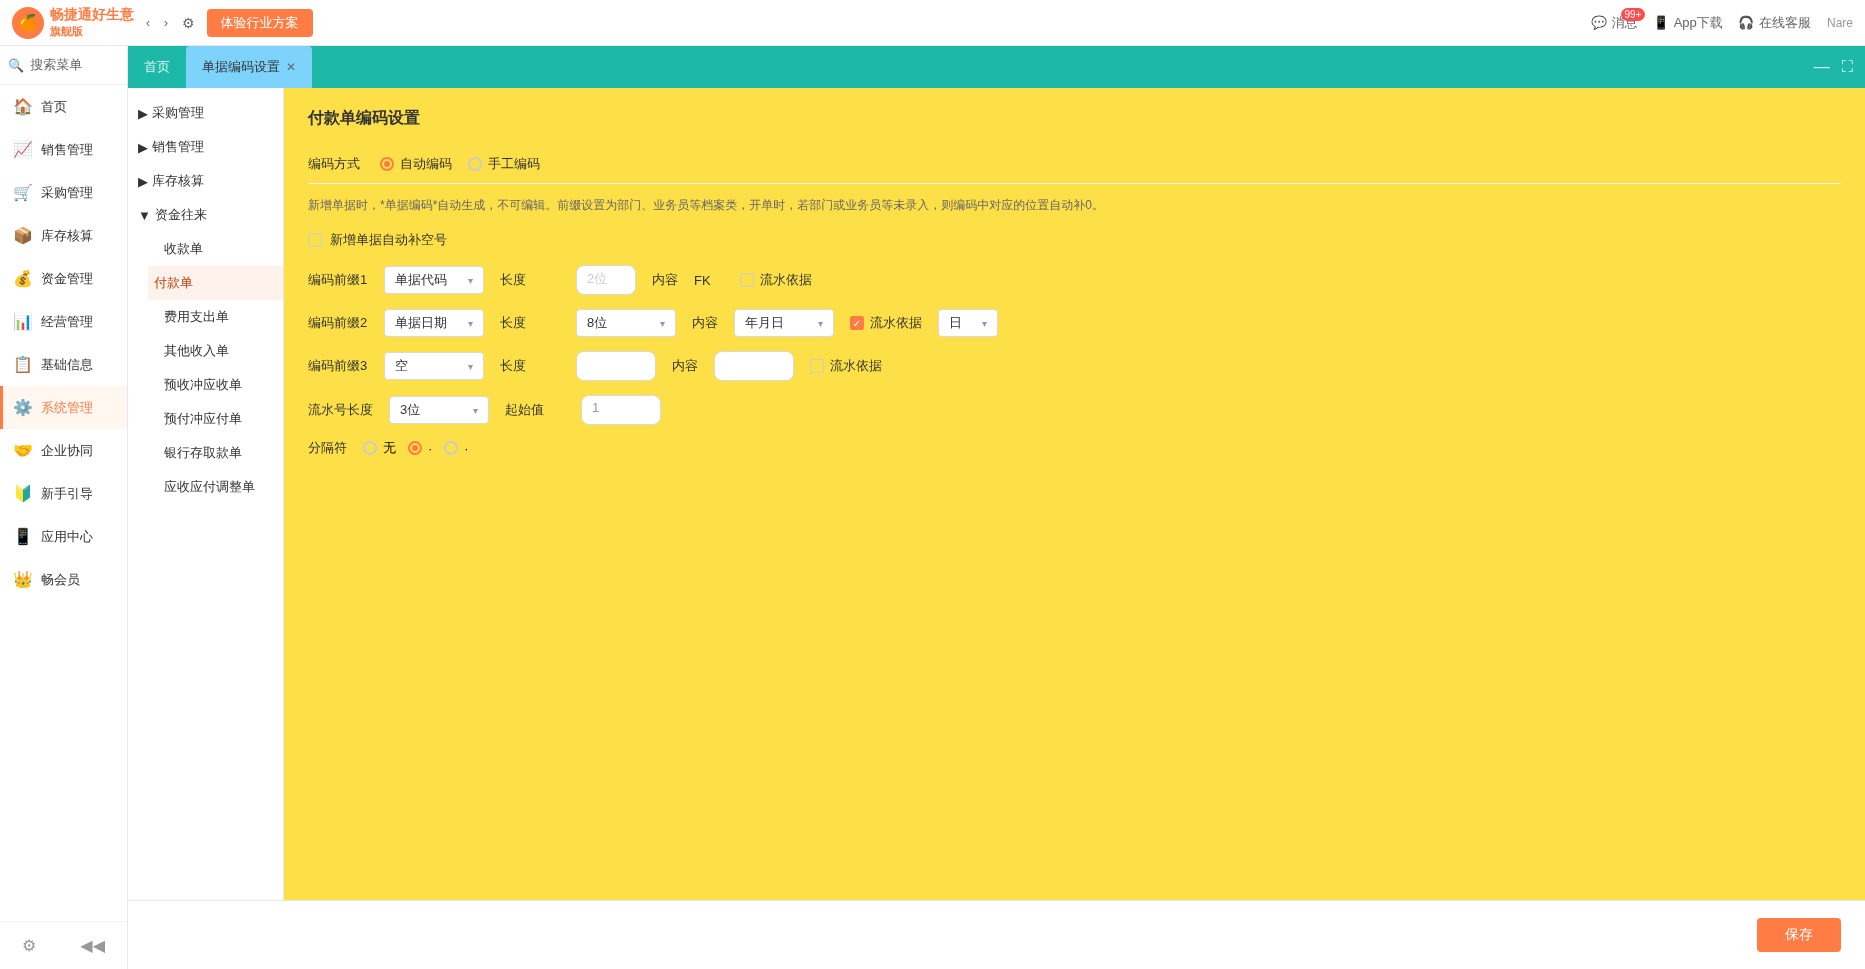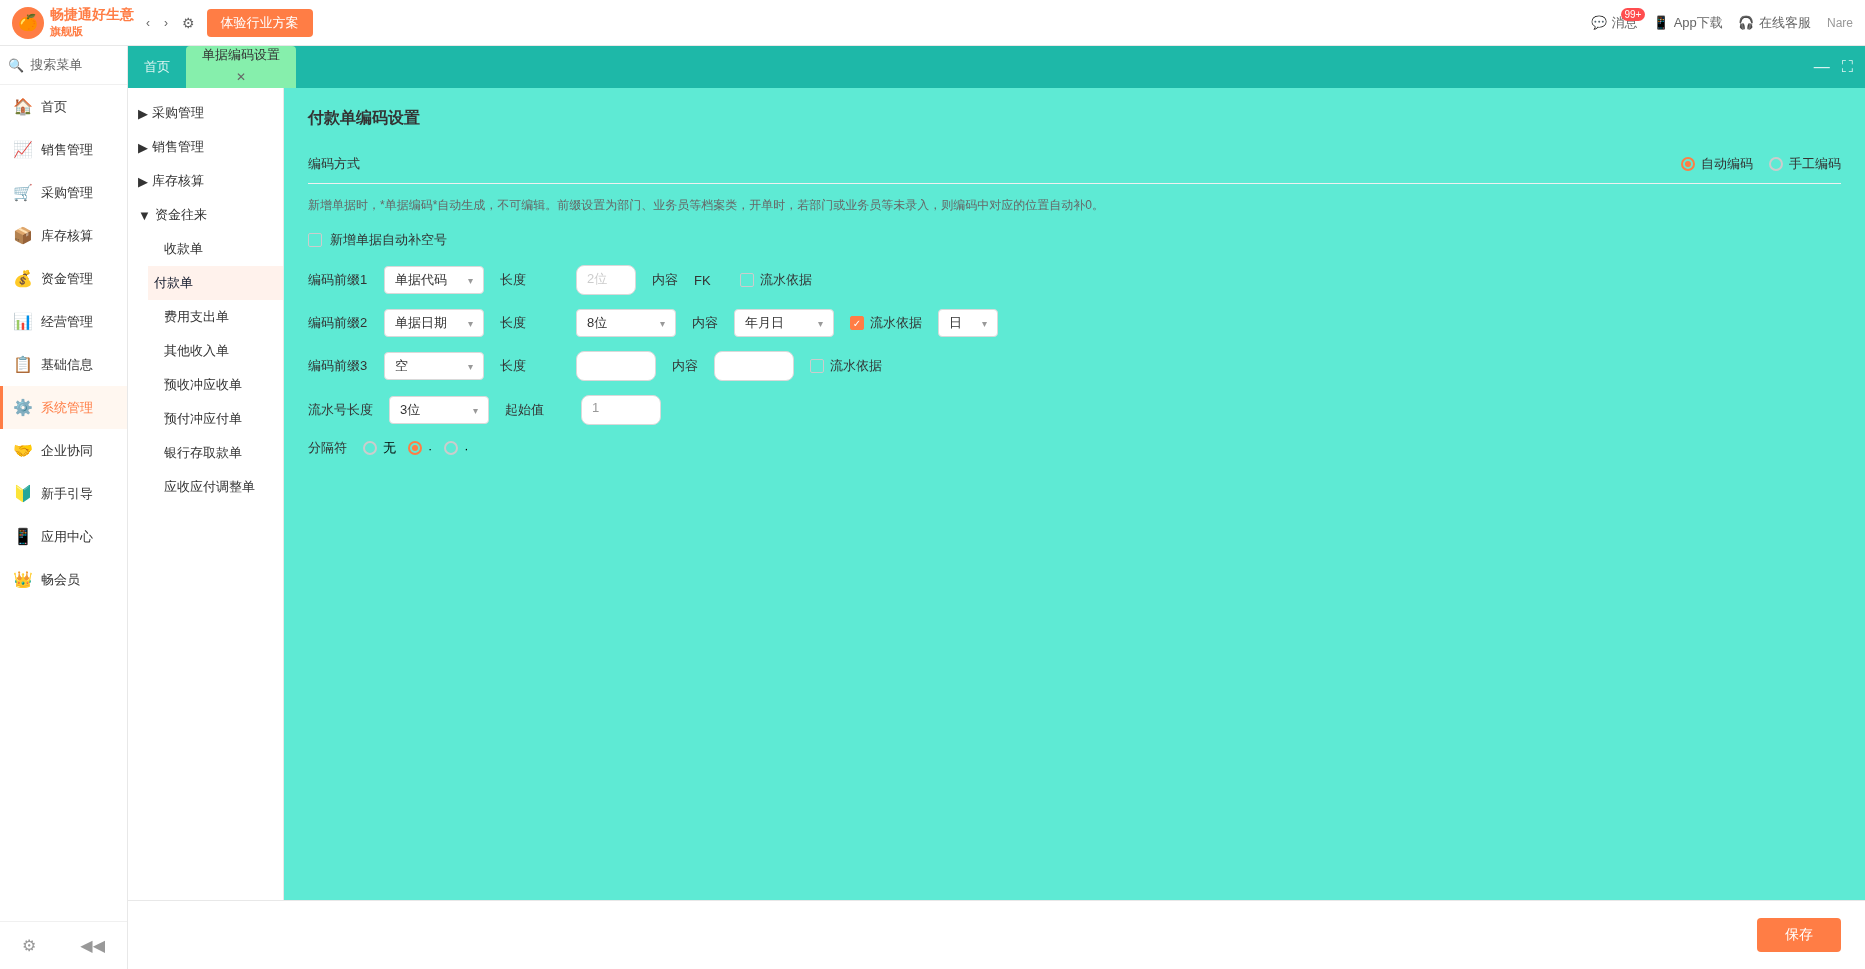--- a/index.html
+++ b/index.html
@@ -79,21 +79,21 @@
     .tab {
       height: 42px;
       padding: 0 16px;
       display: flex;
       align-items: center;
       font-size: 13px;
       cursor: pointer;
       color: rgba(255,255,255,0.85);
       gap: 6px;
     }
-    .tab.active { background: #86efac; color: #333; border-radius: 4px 4px 0 0; flex-direction: column; }
+    .tab.active { background: #7dd3fc; color: #333; border-radius: 4px 4px 0 0; }
     .tab-close { font-size: 12px; color: #666; cursor: pointer; }
     .tabbar-right { margin-left: auto; display: flex; align-items: center; gap: 4px; padding-right: 8px; }
     .tabbar-icon-btn { color: rgba(255,255,255,0.85); font-size: 16px; cursor: pointer; padding: 4px; }
 
     
     .content-wrapper { display: flex; flex: 1; overflow: hidden; }
     .second-sidebar {
       width: 156px;
       background: #fff;
       border-right: 1px solid #e8e8e8;
@@ -101,62 +101,61 @@
       flex-shrink: 0;
       padding: 8px 0;
     }
     .sec-menu-item {
       padding: 8px 16px;
       font-size: 13px;
       color: #333;
       cursor: pointer;
       white-space: nowrap;
     }
-    .sec-menu-item.active { background: #fff2ec; color: #0f172a; padding-left: 6px; }
+    .sec-menu-item.active { background: #fff2ec; color: #c2410c; padding-left: 6px; }
     .sec-menu-group {
       padding: 8px 10px;
       font-size: 13px;
       color: #333;
       cursor: pointer;
       display: flex;
       align-items: center;
       gap: 4px;
     }
     .sec-menu-group.expanded { color: #333; }
     .sec-menu-sub { padding-left: 20px; }
 
     
     .page-content {
       flex: 1;
       overflow-y: auto;
       background: #f5f5f5;
       padding: 0;
     }
     .page-inner {
-      background: #5eead4;
+      background: #fde047;
       margin: 0;
       min-height: 100%;
       padding: 20px 24px;
     }
     .page-title {
       font-size: 16px;
       font-weight: bold;
       color: #333;
       margin-bottom: 16px;
     }
 
     
     .coding-method-row {
       display: flex;
       align-items: center;
       gap: 20px;
       padding: 10px 0;
       border-bottom: 1px solid #f0f0f0;
       margin-bottom: 12px;
-      justify-content: space-between;
     }
     .coding-label { font-size: 13px; color: #333; }
     .radio-group { display: flex; align-items: center; gap: 16px; }
     .radio-item { display: flex; align-items: center; gap: 6px; font-size: 13px; color: #333; cursor: pointer; }
     .radio-circle {
       width: 14px; height: 14px; border-radius: 50%; border: 2px solid #ccc;
       display: flex; align-items: center; justify-content: center;
     }
     .radio-circle.checked { border-color: #ff7d45; }
     .radio-circle.checked::after { content: ''; width: 6px; height: 6px; border-radius: 50%; background: #ff7d45; }

